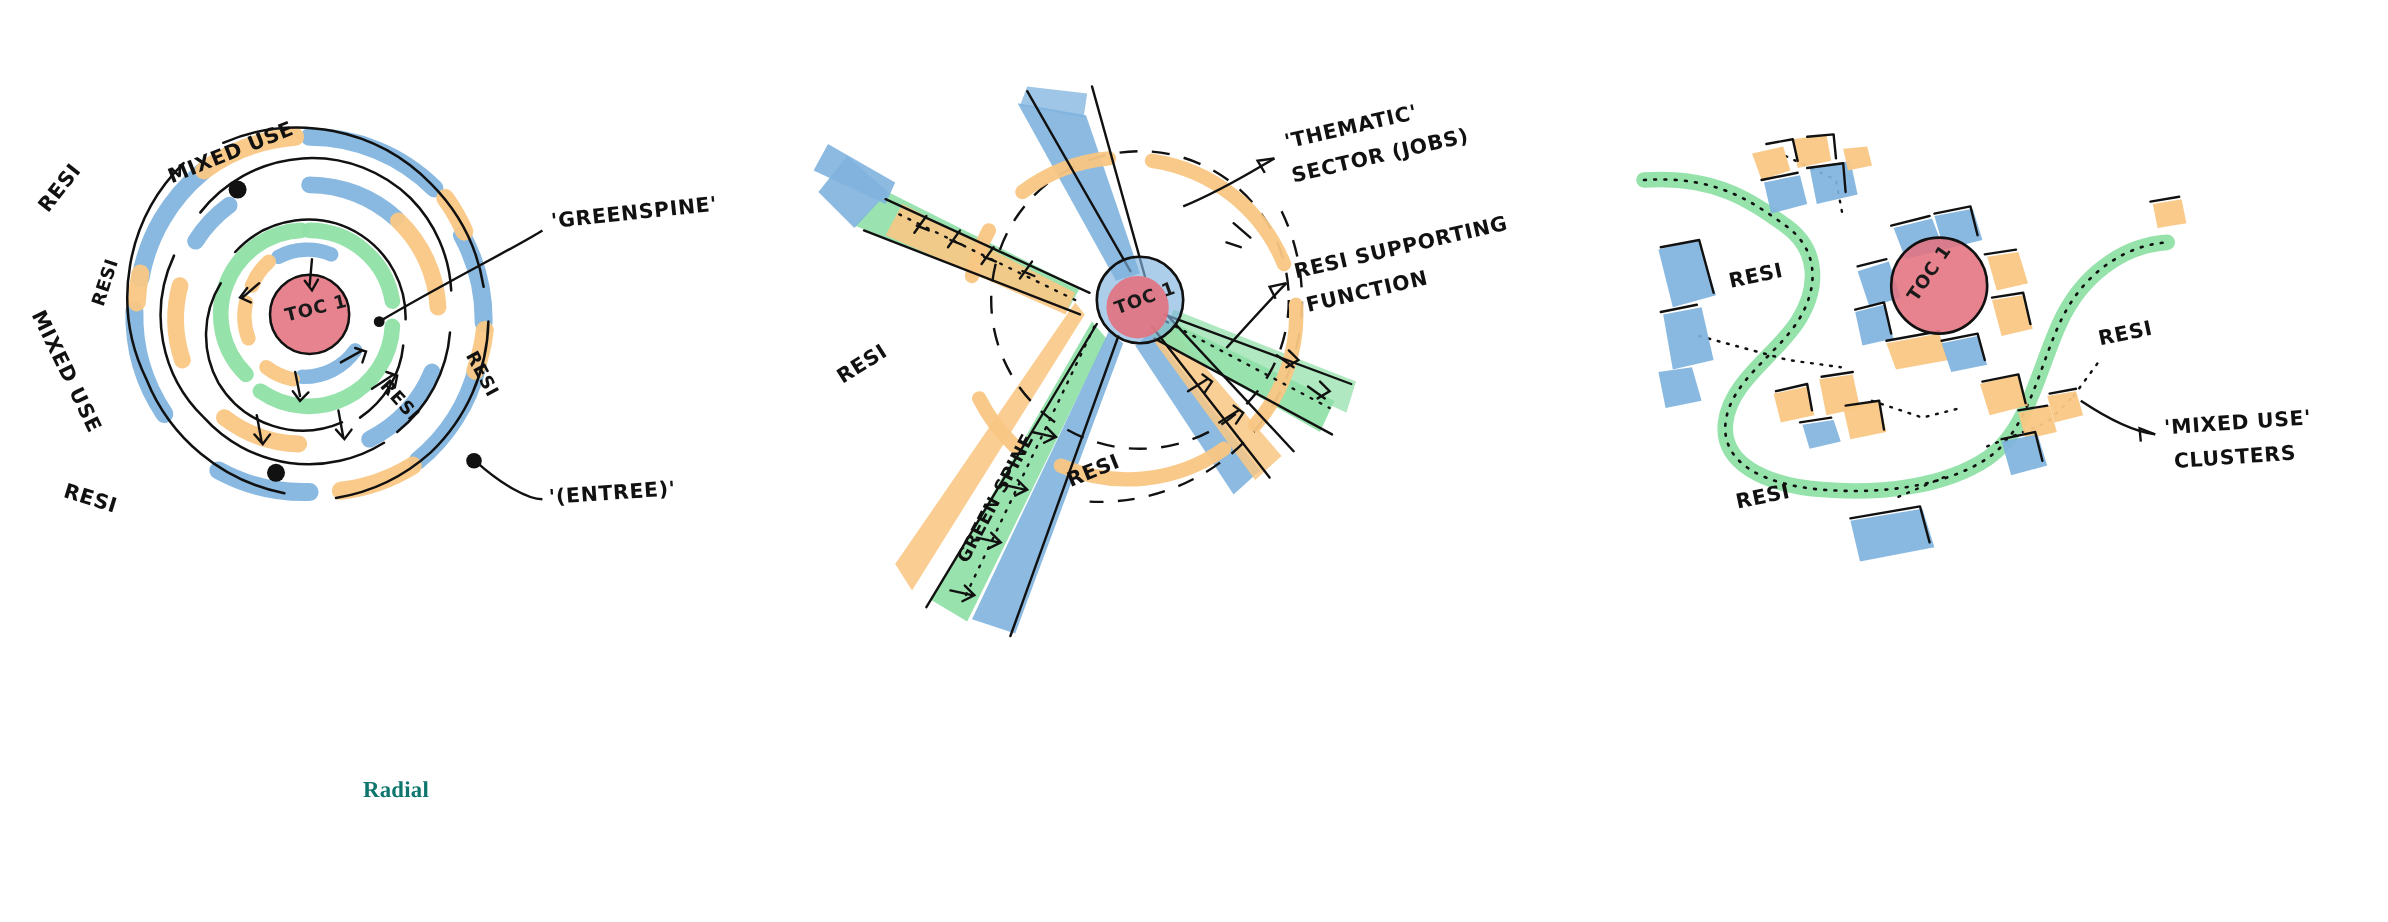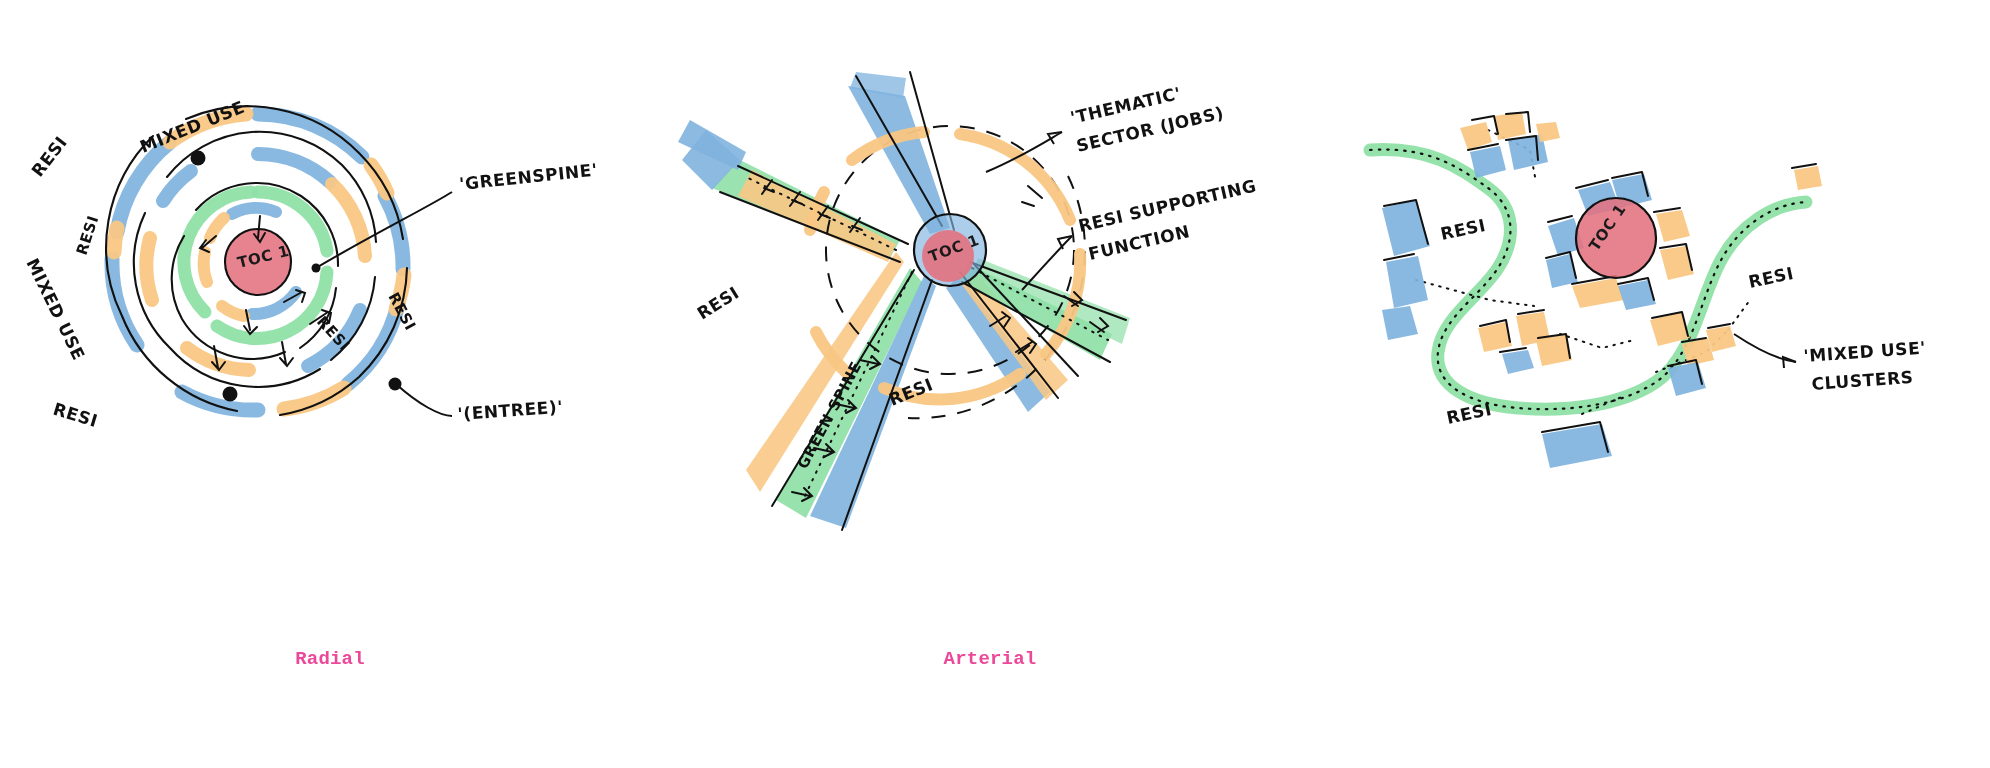--- a/index.html
+++ b/index.html
@@ -36,24 +36,24 @@
     width: 100%;
     height: 620px;
     display: block;
   }
   .caption {
     position: absolute;
     top: 648px;
     left: 0;
     width: 100%;
     text-align: center;
-    font-family: Liberation Mono, monospace;
+    font-family: Liberation Serif, serif;
     font-size: 19px;
     font-weight: bold;
-    color: #ec4899;
+    color: #0f766e;
     letter-spacing: 0.2px;
   }
   
   text.hand {
     font-family: "DejaVu Sans", sans-serif;
     font-weight: 700;
     fill: #111111;
     letter-spacing: 0.6px;
   }
   text.hand-sm { font-size: 15px; }
@@ -247,21 +247,20 @@
 
       <path d="M 362 290 C 382 268 400 248 412 236" fill="none" stroke="#111111" stroke-width="2"></path>
       <path d="M 412 236 l -14 3 l 5 10" fill="none" stroke="#111111" stroke-width="2"></path>
       <text class="hand hand-md" x="420" y="232" transform="rotate(-13 420 232)">RESI SUPPORTING</text>
       <text class="hand hand-md" x="430" y="260" transform="rotate(-13 430 260)">FUNCTION</text>
 
       <text class="hand hand-md" x="42" y="320" transform="rotate(-32 42 320)">RESI</text>
       <text class="hand hand-sm" x="146" y="470" transform="rotate(-62 146 470)">GREEN SPINE</text>
       <text class="hand hand-md" x="232" y="406" transform="rotate(-22 232 406)">RESI</text>
     </svg>
-    <div class="caption">Arterial</div>
   </div>
 
   <div class="panel" id="panel-dispersed">
     <svg class="panel-svg" viewBox="0 0 670 620" preserveAspectRatio="xMidYMid meet">
 
       <path d="M 50 150 C 110 146 140 168 168 188 C 196 208 196 240 178 268
                C 160 296 122 318 118 352 C 114 386 150 404 198 408
                C 246 412 300 406 336 382 C 372 358 380 300 400 262
                C 420 224 454 204 486 202" fill="none" stroke="#8FE0A7" stroke-width="13" stroke-linecap="round" opacity="0.95"></path>
       <path d="M 50 150 C 110 146 140 168 168 188 C 196 208 196 240 178 268

